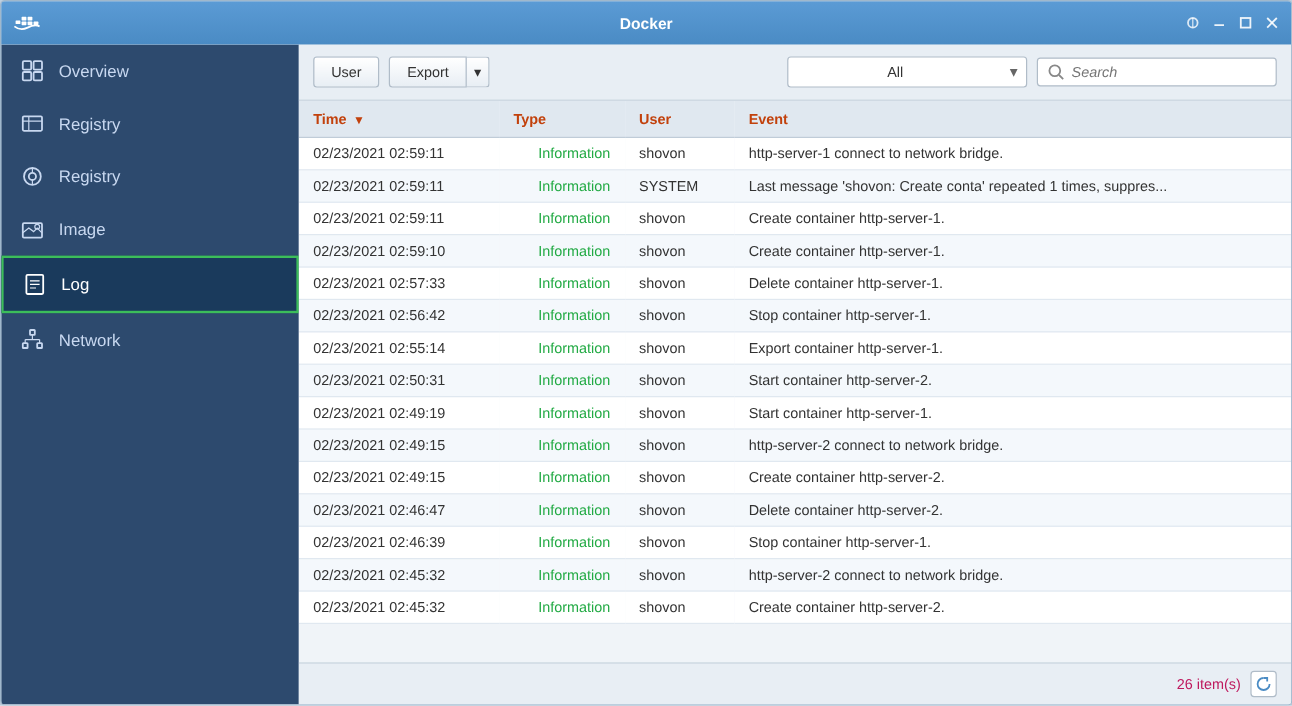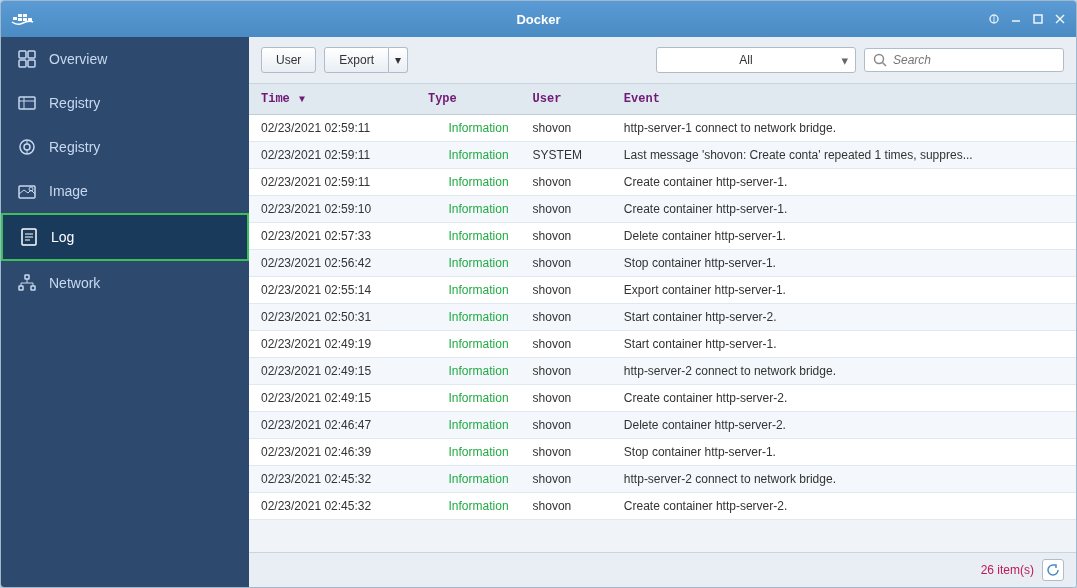--- a/index.html
+++ b/index.html
@@ -171,23 +171,22 @@
     }
     thead tr {
       background: #e0e8f0;
       border-bottom: 1px solid #c0ccd8;
     }
     thead th {
       padding: 8px 12px;
       text-align: left;
       font-weight: 600;
       font-size: 12px;
-      color: #701a75;
+      color: #c2410c;
       white-space: nowrap;
-      font-family: Liberation Mono, monospace;
     }
     tbody tr {
       border-bottom: 1px solid #e0e8f0;
       background: white;
     }
     tbody tr:nth-child(even) {
       background: #f4f8fc;
     }
     tbody td {
       padding: 6px 12px;

